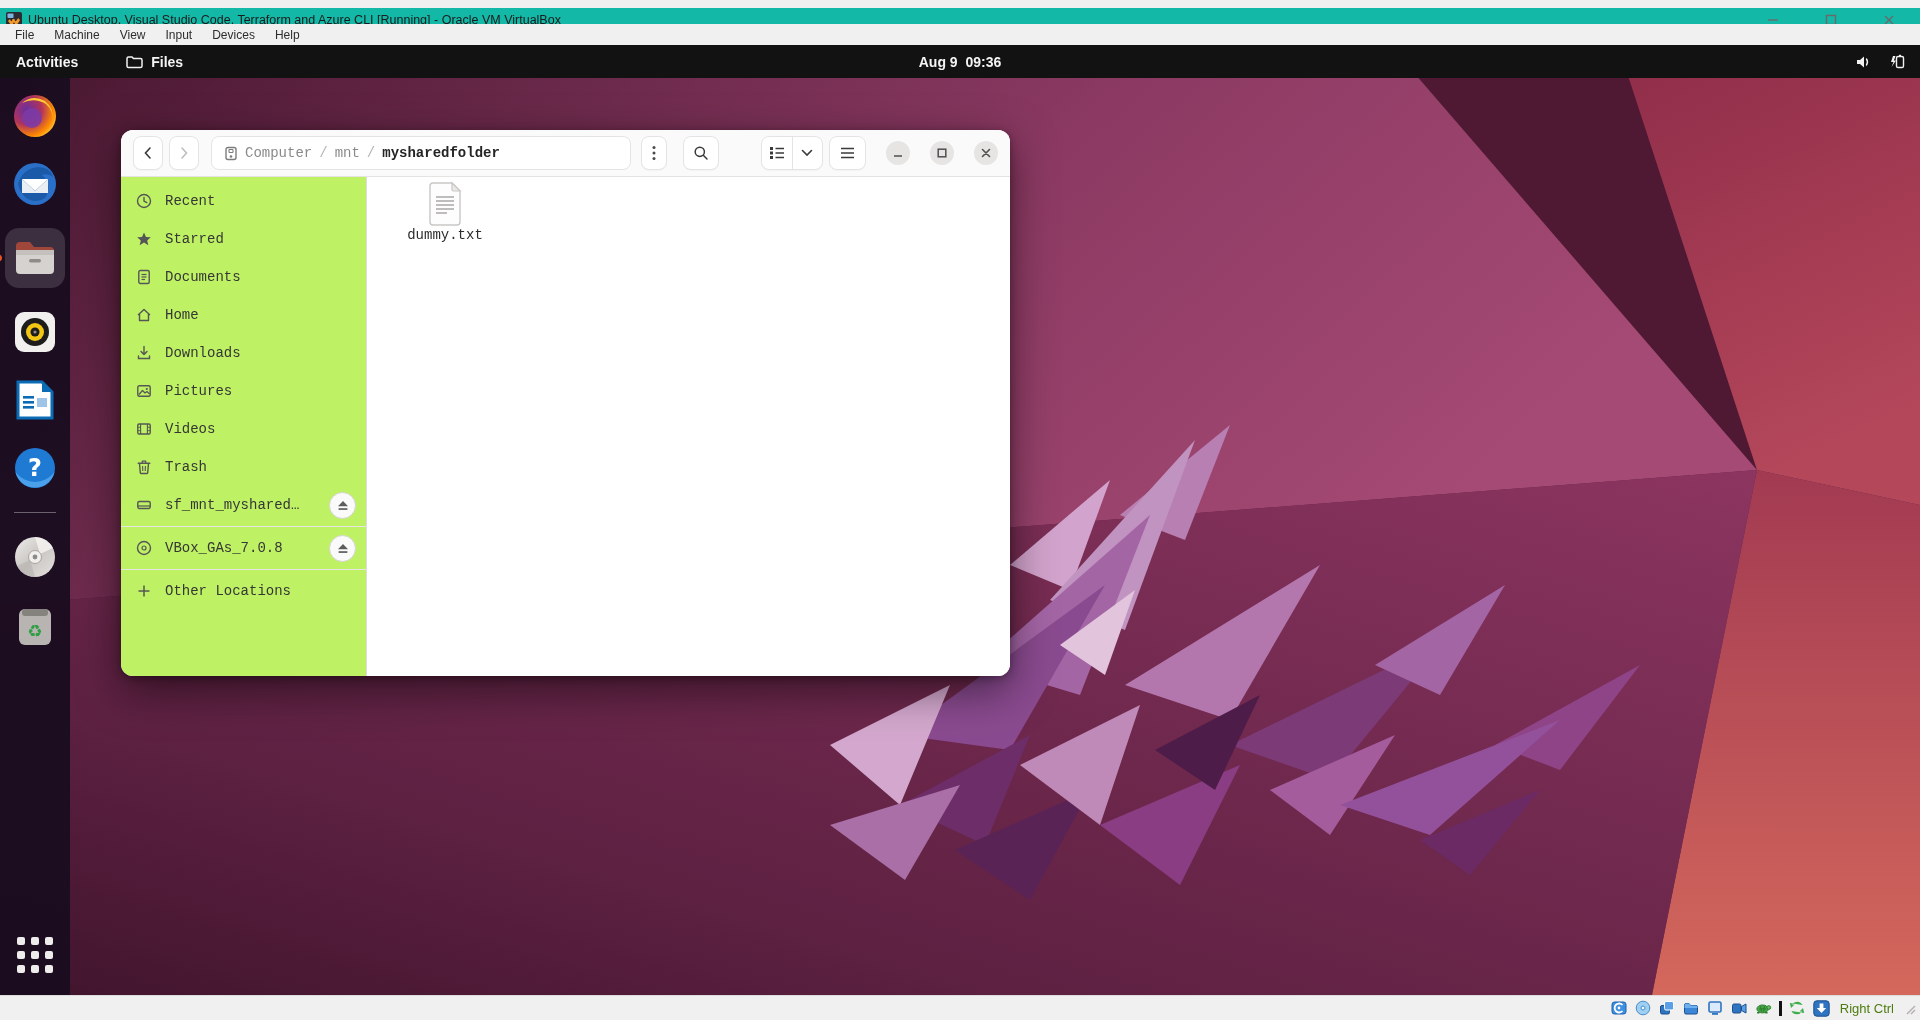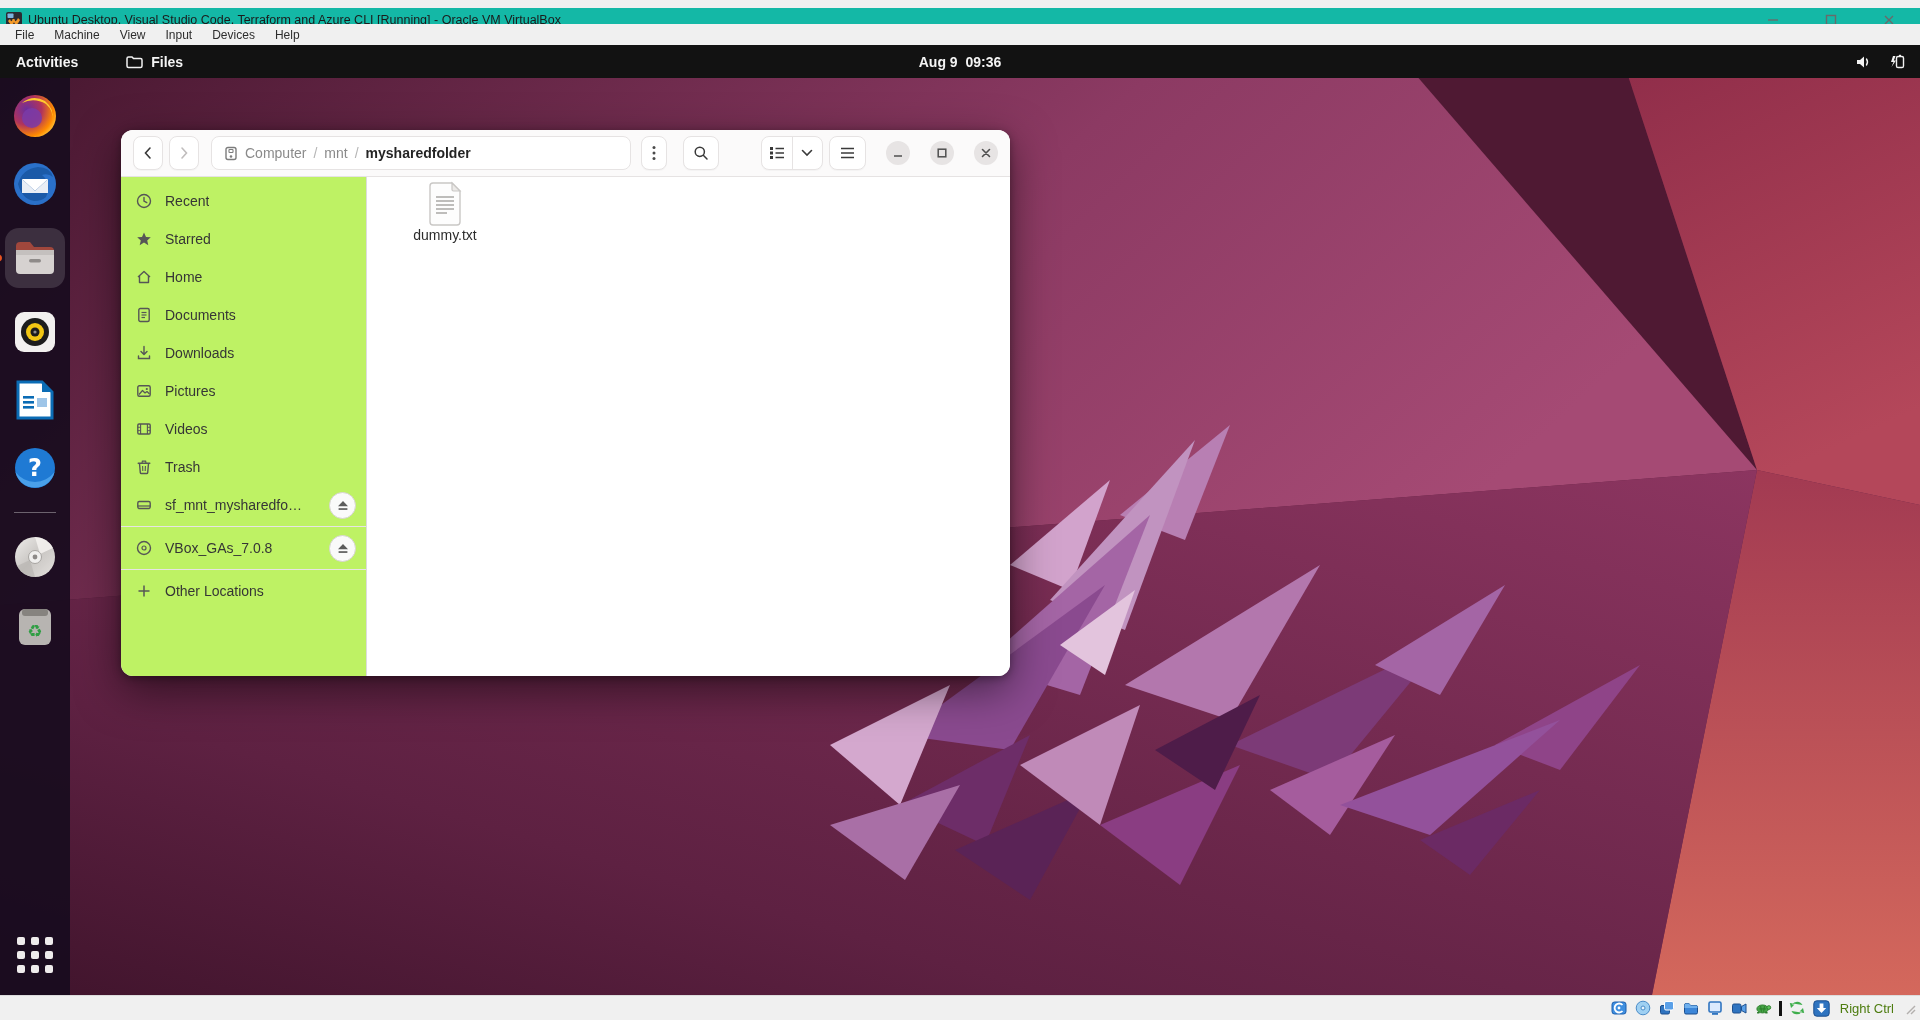--- a/index.html
+++ b/index.html
@@ -39,21 +39,21 @@
   .active-dot { position:absolute; left:-10px; top:50%; transform:translateY(-50%); width:7px; height:7px;
     border-radius:50%; background:#E95420; }
   .dock-sep { width:42px; height:1px; background:rgba(255,255,255,0.35); flex:0 0 auto; }
   .dock-bottom { margin-top:auto; margin-bottom:16px; }
   .app-grid { display:grid; grid-template-columns:repeat(3,8px); grid-template-rows:repeat(3,8px); gap:6px; }
   .app-grid span { background:#efecec; border-radius:2px; }
 
   
   .files-window { position:absolute; left:121px; top:85px; width:889px; height:546px; background:#fff;
     border-radius:12px; box-shadow:0 14px 44px rgba(0,0,0,0.5), 0 2px 8px rgba(0,0,0,0.35); z-index:6; overflow:hidden;
-    display:flex; flex-direction:column; }
+    display:flex; flex-direction:column;font-family:Liberation Mono, monospace; }
   .headerbar { height:47px; background:#fbfafa; border-bottom:1px solid #e6e3e3; display:flex; align-items:center;
     padding:0 12px; gap:6px; flex:0 0 auto; }
   .hb-btn { background:#fff; border:1px solid #e6e3e3; border-radius:8px; height:34px; display:flex;
     align-items:center; justify-content:center; box-shadow:0 1px 1px rgba(0,0,0,0.03); }
   .nav-btn { width:30px; }
   .crumb-pill { width:420px; margin-left:6px; background:#fff; border:1px solid #e6e3e3; border-radius:8px;
     height:34px; display:flex; align-items:center; padding:0 12px; gap:7px; font-size:14px; }
   .crumb-dim { color:#8a8a8a; }
   .crumb-sep { color:#b5b5b5; }
   .crumb-current { color:#242424; font-weight:700; }
@@ -401,32 +401,32 @@
             <span class="slabel">Recent</span>
           </div>
           <div class="side-row">
             <svg class="sicon" width="16" height="16" viewBox="0 0 16 16">
               <path d="M8 1.5 L10 6 L14.8 6.3 L11.2 9.4 L12.3 14.2 L8 11.6 L3.7 14.2 L4.8 9.4 L1.2 6.3 L6 6 Z" fill="#565656"></path>
             </svg>
             <span class="slabel">Starred</span>
           </div>
           <div class="side-row">
             <svg class="sicon" width="16" height="16" viewBox="0 0 16 16">
-              <path d="M2 8 L8 2.5 L14 8 M3.5 7 L3.5 13.5 L12.5 13.5 L12.5 7" fill="none" stroke="#565656" stroke-width="1.4" stroke-linejoin="round"></path>
-            </svg>
-            <span class="slabel">Home</span>
-          </div>
-          <div class="side-row">
-            <svg class="sicon" width="16" height="16" viewBox="0 0 16 16">
               <rect x="2.8" y="1.5" width="10.4" height="13" rx="1.5" fill="none" stroke="#565656" stroke-width="1.4"></rect>
               <line x1="5.5" y1="5.5" x2="10.5" y2="5.5" stroke="#565656" stroke-width="1.2"></line>
               <line x1="5.5" y1="8" x2="10.5" y2="8" stroke="#565656" stroke-width="1.2"></line>
               <line x1="5.5" y1="10.5" x2="9" y2="10.5" stroke="#565656" stroke-width="1.2"></line>
             </svg>
             <span class="slabel">Documents</span>
+          </div>
+          <div class="side-row">
+            <svg class="sicon" width="16" height="16" viewBox="0 0 16 16">
+              <path d="M2 8 L8 2.5 L14 8 M3.5 7 L3.5 13.5 L12.5 13.5 L12.5 7" fill="none" stroke="#565656" stroke-width="1.4" stroke-linejoin="round"></path>
+            </svg>
+            <span class="slabel">Home</span>
           </div>
           <div class="side-row">
             <svg class="sicon" width="16" height="16" viewBox="0 0 16 16">
               <path d="M8 1.5 L8 9 M5 6.5 L8 9.6 L11 6.5" fill="none" stroke="#565656" stroke-width="1.4" stroke-linecap="round" stroke-linejoin="round"></path>
               <path d="M2.5 11 L2.5 13.5 L13.5 13.5 L13.5 11" fill="none" stroke="#565656" stroke-width="1.4" stroke-linecap="round"></path>
             </svg>
             <span class="slabel">Downloads</span>
           </div>
           <div class="side-row">
             <svg class="sicon" width="16" height="16" viewBox="0 0 16 16">

